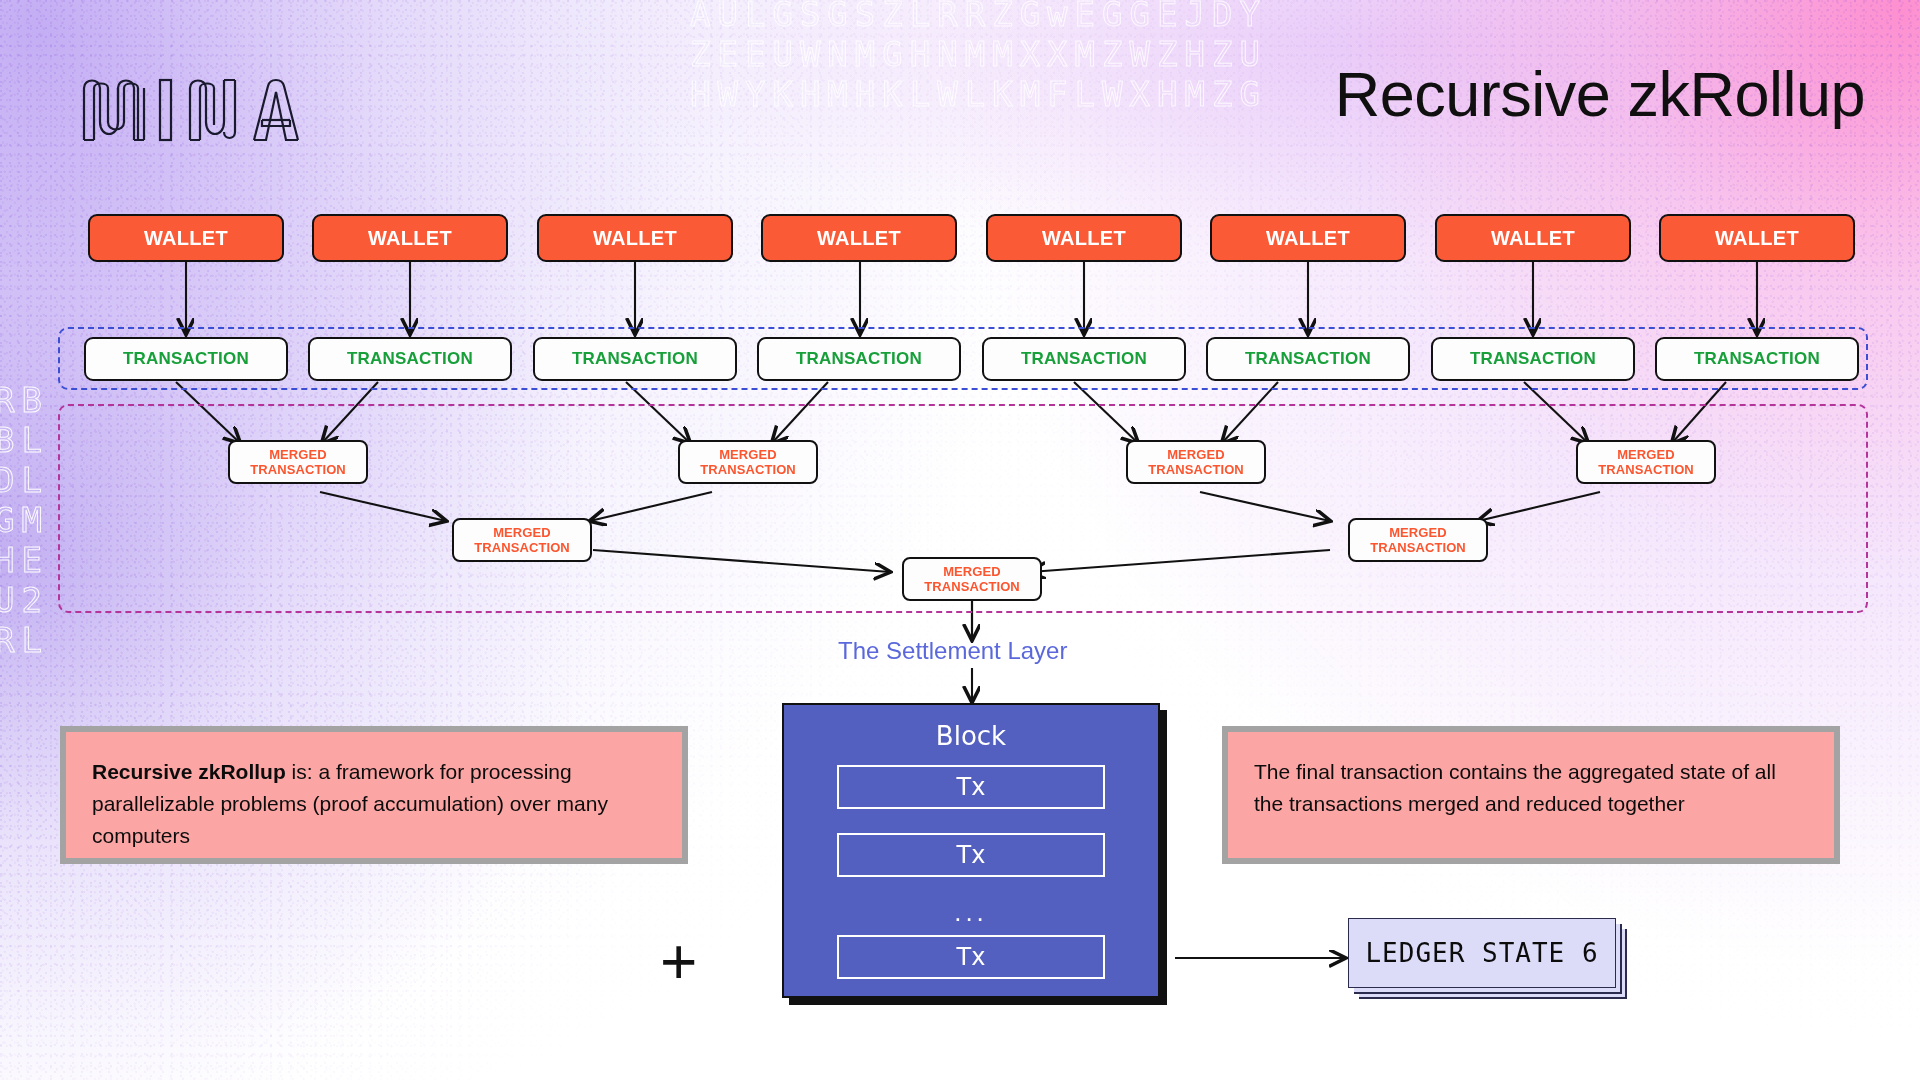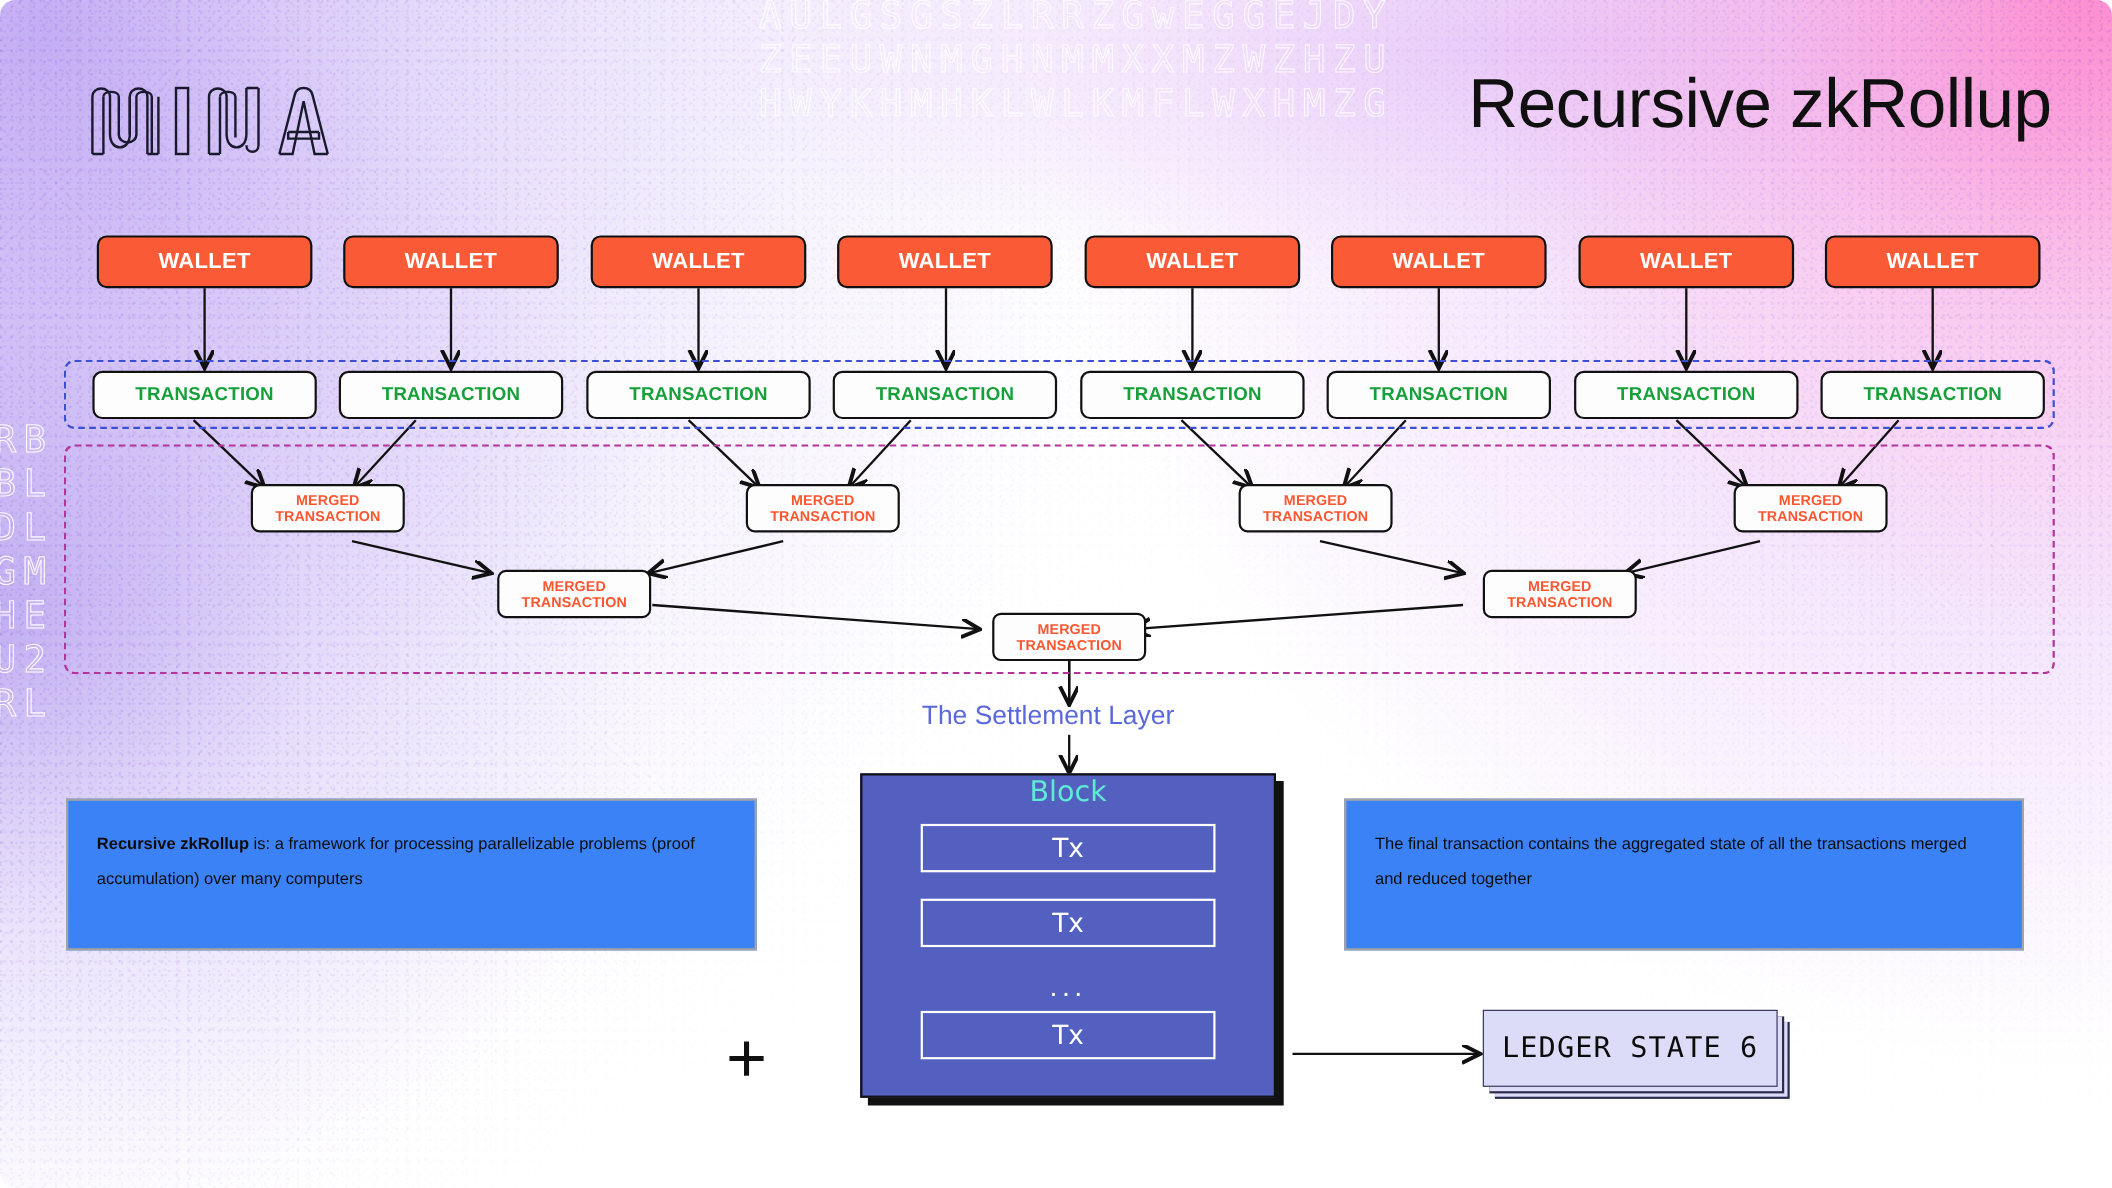--- a/index.html
+++ b/index.html
@@ -7,21 +7,20 @@
     width: 1920px; height: 1080px;
     overflow: hidden;
     font-family: "Liberation Sans", sans-serif;
     background: #ffffff;
   }
   #stage {
     position: relative;
     width: 1920px; height: 1080px;
     background: #ffffff;
     overflow: hidden;
-    border-radius: 14px;
   }
 
   
   .bg-layer { position: absolute; inset: 0; pointer-events: none; }
   .bg-grad-tl {
     background:
       radial-gradient(circle at 2% 2%, rgba(150,110,235,0.55) 0%, rgba(150,110,235,0.26) 16%, rgba(170,140,240,0.10) 32%, rgba(255,255,255,0) 48%),
       radial-gradient(circle at 0% 52%, rgba(128,92,225,0.42) 0%, rgba(150,115,235,0.16) 14%, rgba(255,255,255,0) 30%);
   }
   .bg-grad-tr {
@@ -135,23 +134,24 @@
     white-space: nowrap;
   }
   .block {
     position: absolute;
     background: #5360bf;
     border: 2.5px solid #111;
     box-shadow: 7px 7px 0 0 #111;
     display: flex; flex-direction: column; align-items: center;
   }
   .block-title {
-    color: #5eead4;
+    color: #ffffff;
     font-size: 26px;
     font-family: "DejaVu Sans", sans-serif;
+    margin-top: 16px;
     margin-bottom: 14px;
   }
   .block-rows { width: 268px; }
   .block-tx {
     height: 44px;
     border: 2px solid #ffffff;
     color: #ffffff;
     font-size: 24px;
     font-family: "DejaVu Sans", sans-serif;
     display: flex; align-items: center; justify-content: center;
@@ -163,23 +163,23 @@
     letter-spacing: 4px;
     text-align: center;
     height: 28px;
     line-height: 22px;
     margin-bottom: 6px;
   }
 
   
   .note {
     position: absolute;
-    background: #3b82f6;
-    border: 2px solid #a3a3a3;
-    font-size: 15px;
+    background: #fca5a5;
+    border: 6px solid #a3a3a3;
+    font-size: 21px;
     line-height: 32px;
     color: #0c0c0c;
     padding: 24px 26px;
   }
   .note b { font-weight: bold; }
 
   
   .ledger {
     position: absolute;
     height: 70px;

